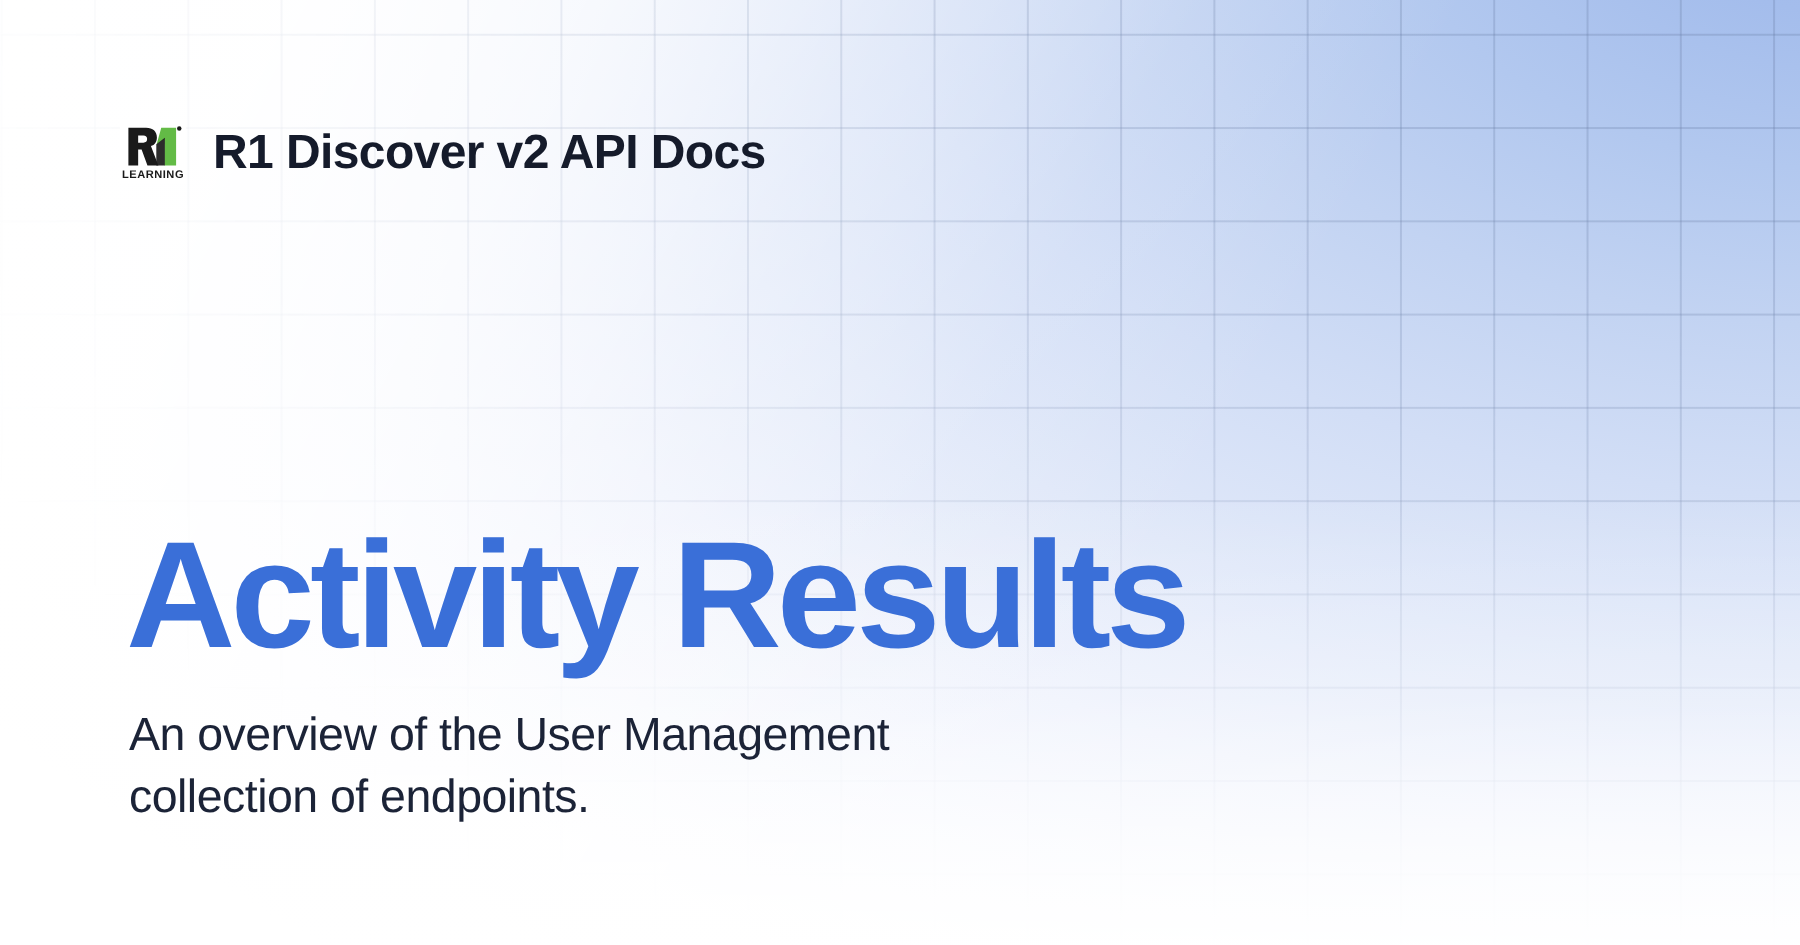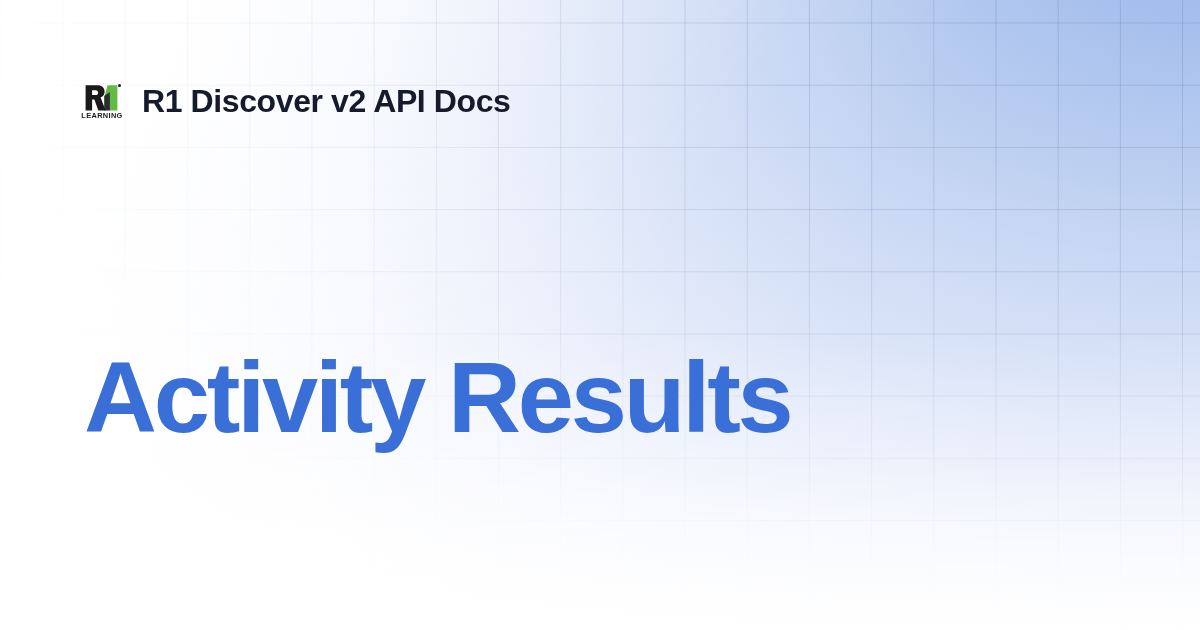--- a/index.html
+++ b/index.html
@@ -195,15 +195,19 @@
 
           <text x="22" y="38.4" fill="#1a1a1a" font-family="Liberation Sans, sans-serif" font-size="7.4" font-weight="bold" letter-spacing="0.35" text-anchor="middle">LEARNING</text>
         </svg>
       </div>
 
       <div class="brand-title">R1 Discover v2 API Docs</div>
     </div>
 
     <div class="headline">Activity Results</div>
 
+    <div class="subtitle">
+      <span class="sub-line">An overview of the User Management</span>
+      <span class="sub-line">collection of endpoints.</span>
+    </div>
 
   </div>
 </div>
 
 </body></html>

